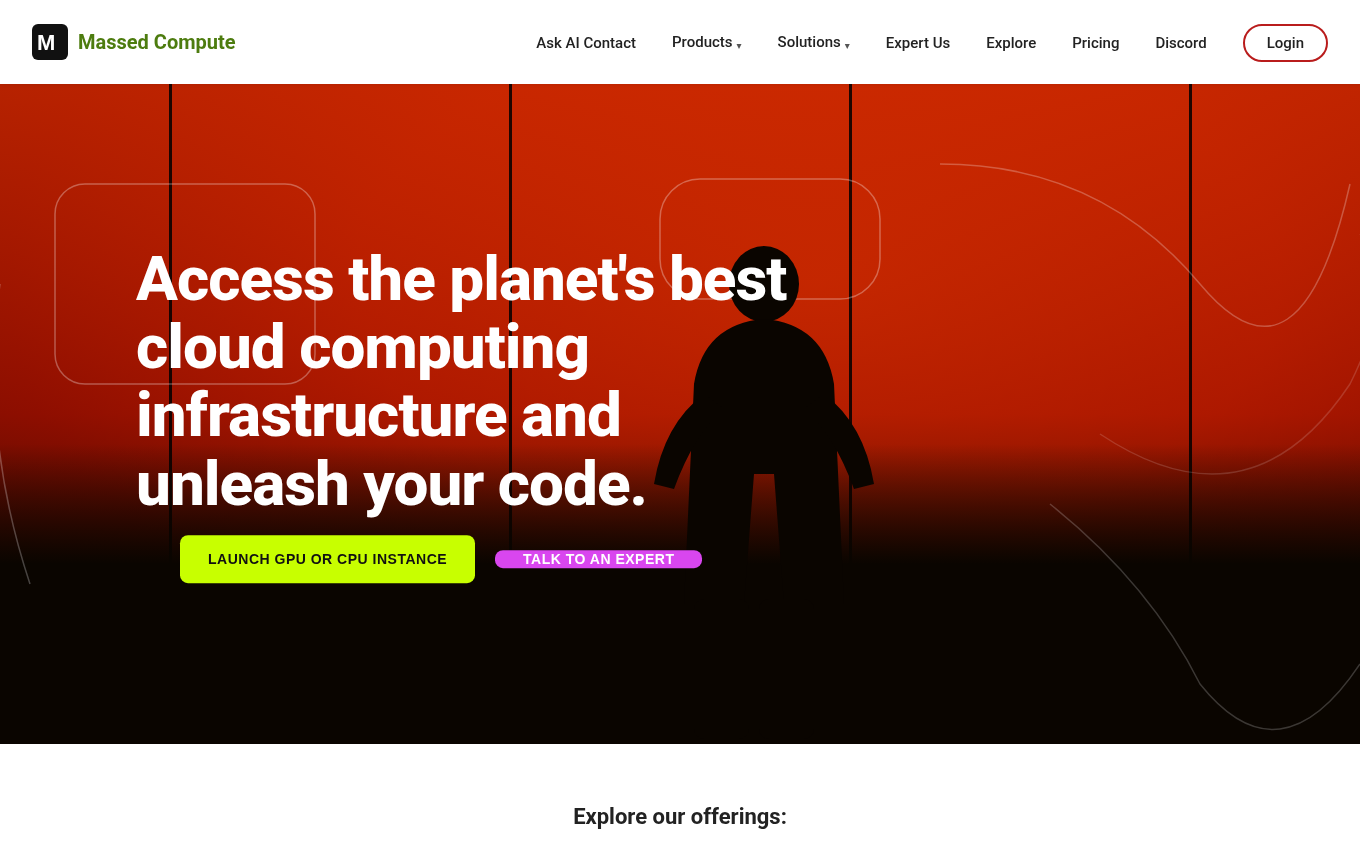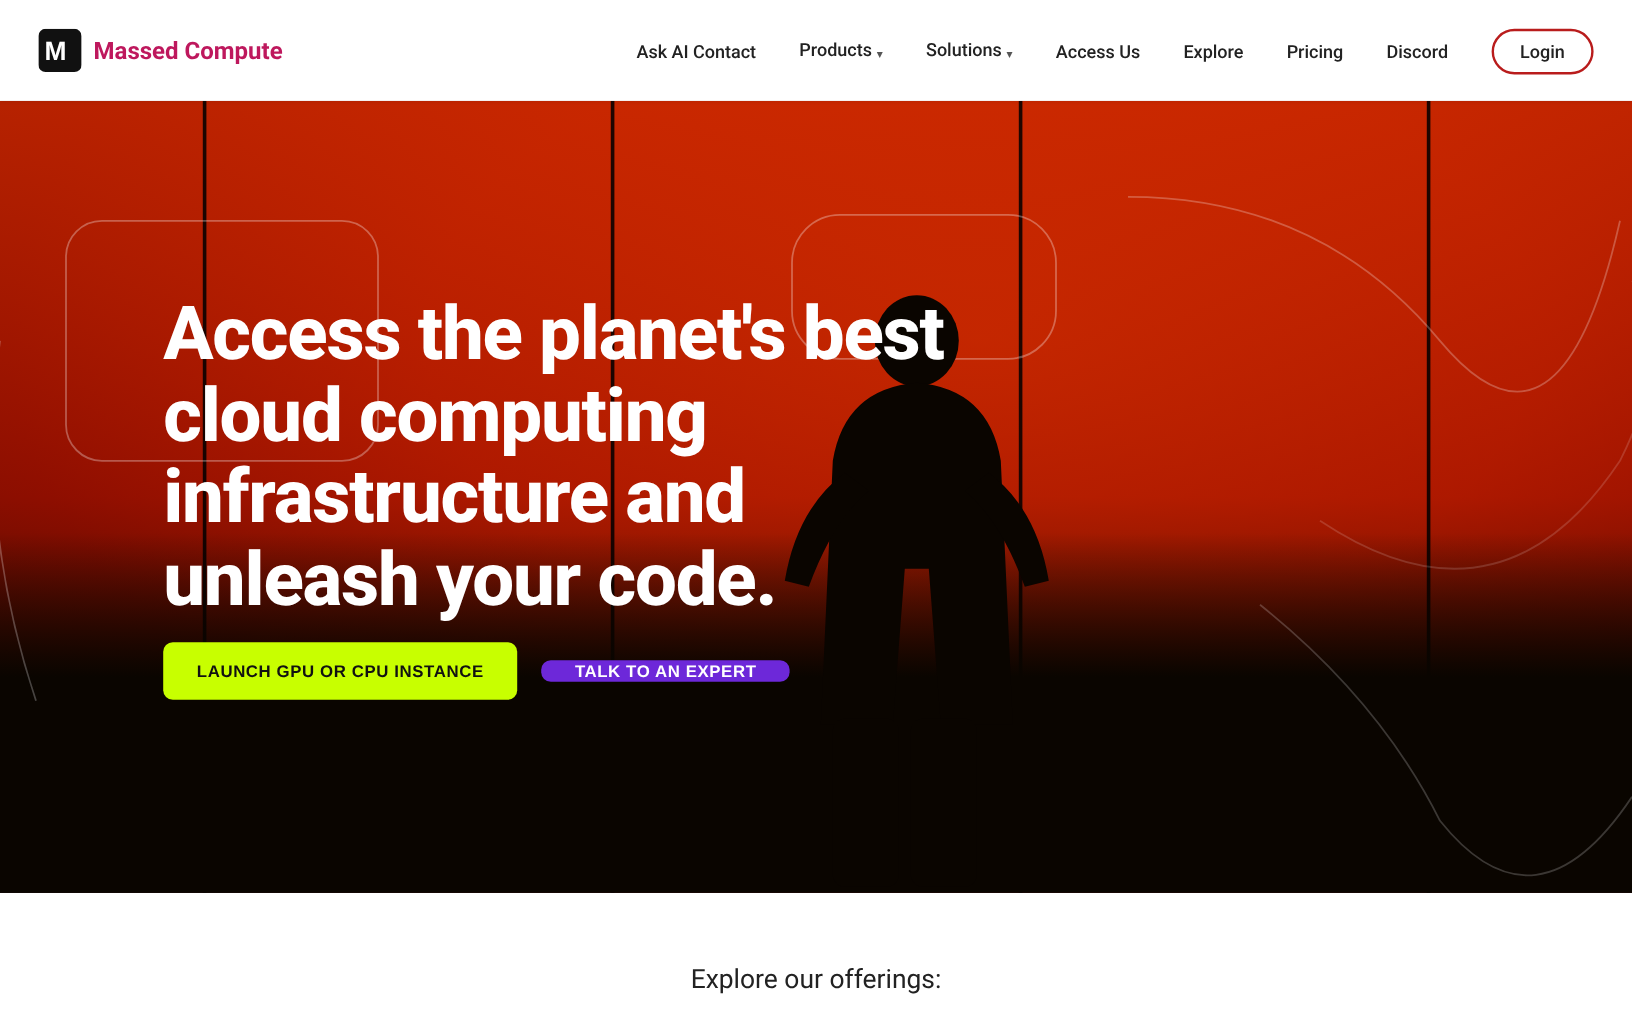--- a/index.html
+++ b/index.html
@@ -33,21 +33,21 @@
     }
 
     .logo-icon {
       width: 36px;
       height: 36px;
     }
 
     .logo-text {
       font-size: 20px;
       font-weight: 700;
-      color: #be185d;
+      color: #4d7c0f;
     }
 
     .nav-links {
       display: flex;
       align-items: center;
       gap: 36px;
       list-style: none;
     }
 
     .nav-links li a {
@@ -169,58 +169,59 @@
       line-height: 1.1;
       margin-bottom: 17px;
       letter-spacing: -1px;
     }
 
     .hero-actions {
       display: flex;
       gap: 20px;
       align-items: center;
       flex-wrap: wrap;
+      margin-left: 44px;
     }
 
     .btn-launch {
       background: #c8ff00;
       color: #111;
       border: none;
       border-radius: 8px;
       padding: 16px 28px;
       font-size: 14px;
       font-weight: 800;
       letter-spacing: 0.5px;
       cursor: pointer;
       text-transform: uppercase;
     }
 
     .btn-expert {
-      background: #6d28d9;
+      background: #d946ef;
       color: #fff;
       border: none;
       border-radius: 8px;
       padding: 1px 28px;
       font-size: 14px;
       font-weight: 800;
       letter-spacing: 0.5px;
       cursor: pointer;
       text-transform: uppercase;
     }
 
     
     .offerings-section {
       background: #fff;
       padding: 60px 0 40px;
       text-align: center;
     }
 
     .offerings-title {
       font-size: 22px;
-      font-weight: 400;
+      font-weight: 700;
       color: #222;
     }
 
     
     .hero-person {
       position: absolute;
       bottom: 0;
       left: 50%;
       transform: translateX(-20%);
       z-index: 4;
@@ -255,21 +256,21 @@
         <span class="chevron-icon">▾</span>
       </a>
     </li>
     <li>
       <a href="#" class="nav-link-with-arrow">
         <span>Solutions</span>
         <span class="chevron-icon">▾</span>
       </a>
     </li>
     <li>
-      <a href="#">Access Us</a>
+      <a href="#">Expert Us</a>
     </li>
     <li>
       <a href="#">Explore</a>
     </li>
     <li>
       <a href="#">Pricing</a>
     </li>
     <li>
       <a href="#">Discord</a>
     </li>

